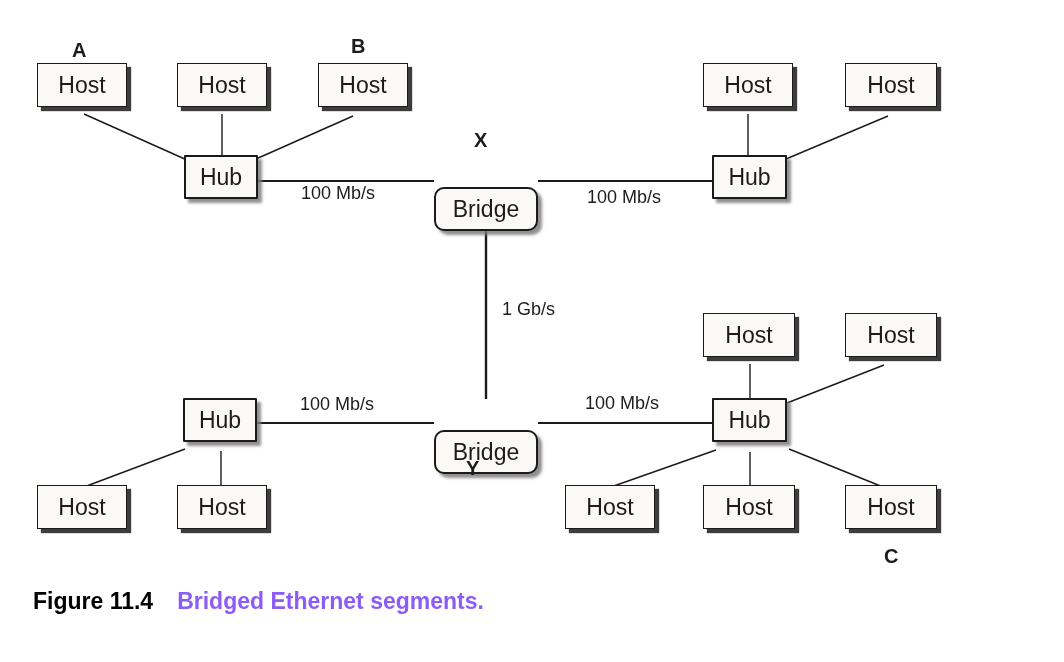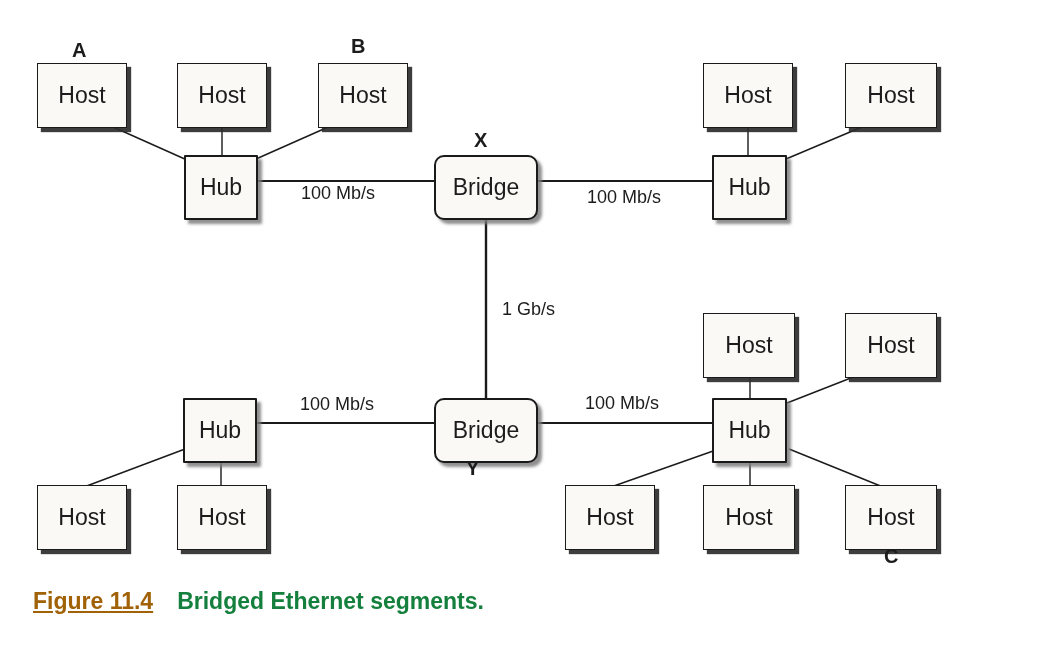--- a/index.html
+++ b/index.html
@@ -13,41 +13,42 @@
     overflow: hidden;
   }
   #wires { position: absolute; left: 0; top: 0; width: 1064px; height: 662px; }
   #wires line { stroke: #1a1a1a; }
   .drop  { stroke-width: 1.4px; }
   .trunk { stroke-width: 1.9px; }
   .backbone { stroke-width: 2.4px; }
 
   .node {
     position: absolute;
-    height: 65px;
+    height: 44px;
     display: flex;
     align-items: center;
     justify-content: center;
     background: #faf9f6;
     border: 1.8px solid #1a1a1a;
     box-sizing: border-box;
     font-size: 23px;
     line-height: 1;
     white-space: nowrap;
   }
   .host { box-shadow: 4px 4px 1px rgba(45,45,45,0.92); }
   .hub {
     border-radius: 1px;
     border-width: 2.2px;
     box-shadow: 4px 4px 3px rgba(125,125,125,0.85);
   }
   .bridge {
     border-radius: 10px;
     border-width: 2px;
     box-shadow: 4px 4px 3px rgba(125,125,125,0.85);
+    margin-top: 32px;
   }
 
   .edge-label {
     position: absolute;
     font-size: 18px;
     line-height: 1;
     white-space: nowrap;
   }
   .point-label {
     position: absolute;
@@ -60,22 +61,22 @@
     position: absolute;
     left: 33px;
     top: 588px;
     display: flex;
     gap: 24px;
     font-size: 23px;
     font-weight: bold;
     line-height: 1.2;
     white-space: nowrap;
   }
-  #caption .num { color: #a16207; text-decoration: underline; }
-  #caption .txt { color: #15803d; }
+  #caption .num { color: #000000; }
+  #caption .txt { color: #8b5cf6; }
 </style>
 </head>
 <body>
 
 <div id="figure">
 
   <svg id="wires">
 
     <line class="trunk" x1="257" y1="181" x2="434" y2="181"></line>
     <line class="trunk" x1="538" y1="181" x2="712" y2="181"></line>

